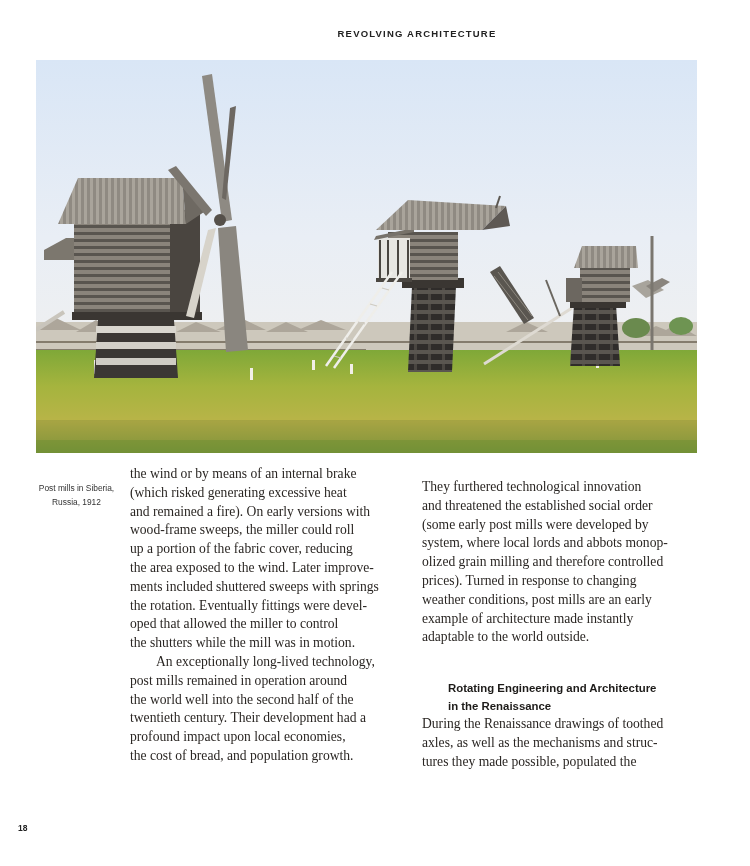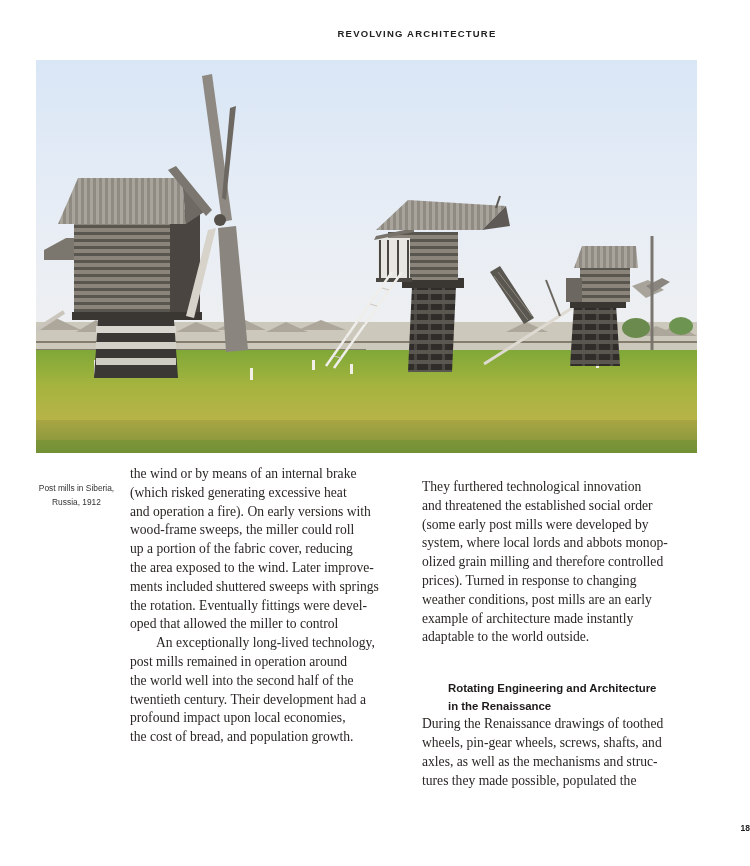--- a/index.html
+++ b/index.html
@@ -67,23 +67,23 @@
       font-size: 11.4px;
       line-height: 18px;
       padding-left: 26px;
       color: #1d1b19;
       margin-top: 32px;
     }
     .folio {
       position: absolute;
       top: 823px;
       left: 0;
-      width: 750px;
-      text-align: right;
-      padding-left: 42px;
+      width: 691px;
+      text-align: left;
+      padding-left: 18px;
       box-sizing: border-box;
       font-family: "Liberation Sans", "DejaVu Sans", sans-serif;
       font-weight: bold;
       font-size: 8.5px;
       color: #222;
     }
   </style>
 </head>
 <body>
 
@@ -235,27 +235,28 @@
 </div>
 
 <div class="caption">
   <span class="line">Post mills in Siberia,</span>
   <span class="line">Russia, 1912</span>
 </div>
 
 <div class="column col-left">
   <span class="line">the wind or by means of an internal brake</span>
   <span class="line">(which risked generating excessive heat</span>
-  <span class="line">and operation a fire). On early versions with</span>
+  <span class="line">and remained a fire). On early versions with</span>
   <span class="line">wood-frame sweeps, the miller could roll</span>
   <span class="line">up a portion of the fabric cover, reducing</span>
   <span class="line">the area exposed to the wind. Later improve-</span>
   <span class="line">ments included shuttered sweeps with springs</span>
   <span class="line">the rotation. Eventually fittings were devel-</span>
   <span class="line">oped that allowed the miller to control</span>
+  <span class="line">the shutters while the mill was in motion.</span>
   <span class="line indent">An exceptionally long-lived technology,</span>
   <span class="line">post mills remained in operation around</span>
   <span class="line">the world well into the second half of the</span>
   <span class="line">twentieth century. Their development had a</span>
   <span class="line">profound impact upon local economies,</span>
   <span class="line">the cost of bread, and population growth.</span>
 </div>
 
 <div class="column col-right">
   <span class="line">They furthered technological innovation</span>
@@ -267,18 +268,17 @@
   <span class="line">weather conditions, post mills are an early</span>
   <span class="line">example of architecture made instantly</span>
   <span class="line">adaptable to the world outside.</span>
 
   <div class="subhead">
     <span class="line">Rotating Engineering and Architecture</span>
     <span class="line">in the Renaissance</span>
   </div>
 
   <span class="line">During the Renaissance drawings of toothed</span>
-  <span class="line">wheels, pin-gear wheels, screws, shafts, and</span>
   <span class="line">axles, as well as the mechanisms and struc-</span>
   <span class="line">tures they made possible, populated the</span>
 </div>
 
 <div class="folio">18</div>
 
 </body></html>

